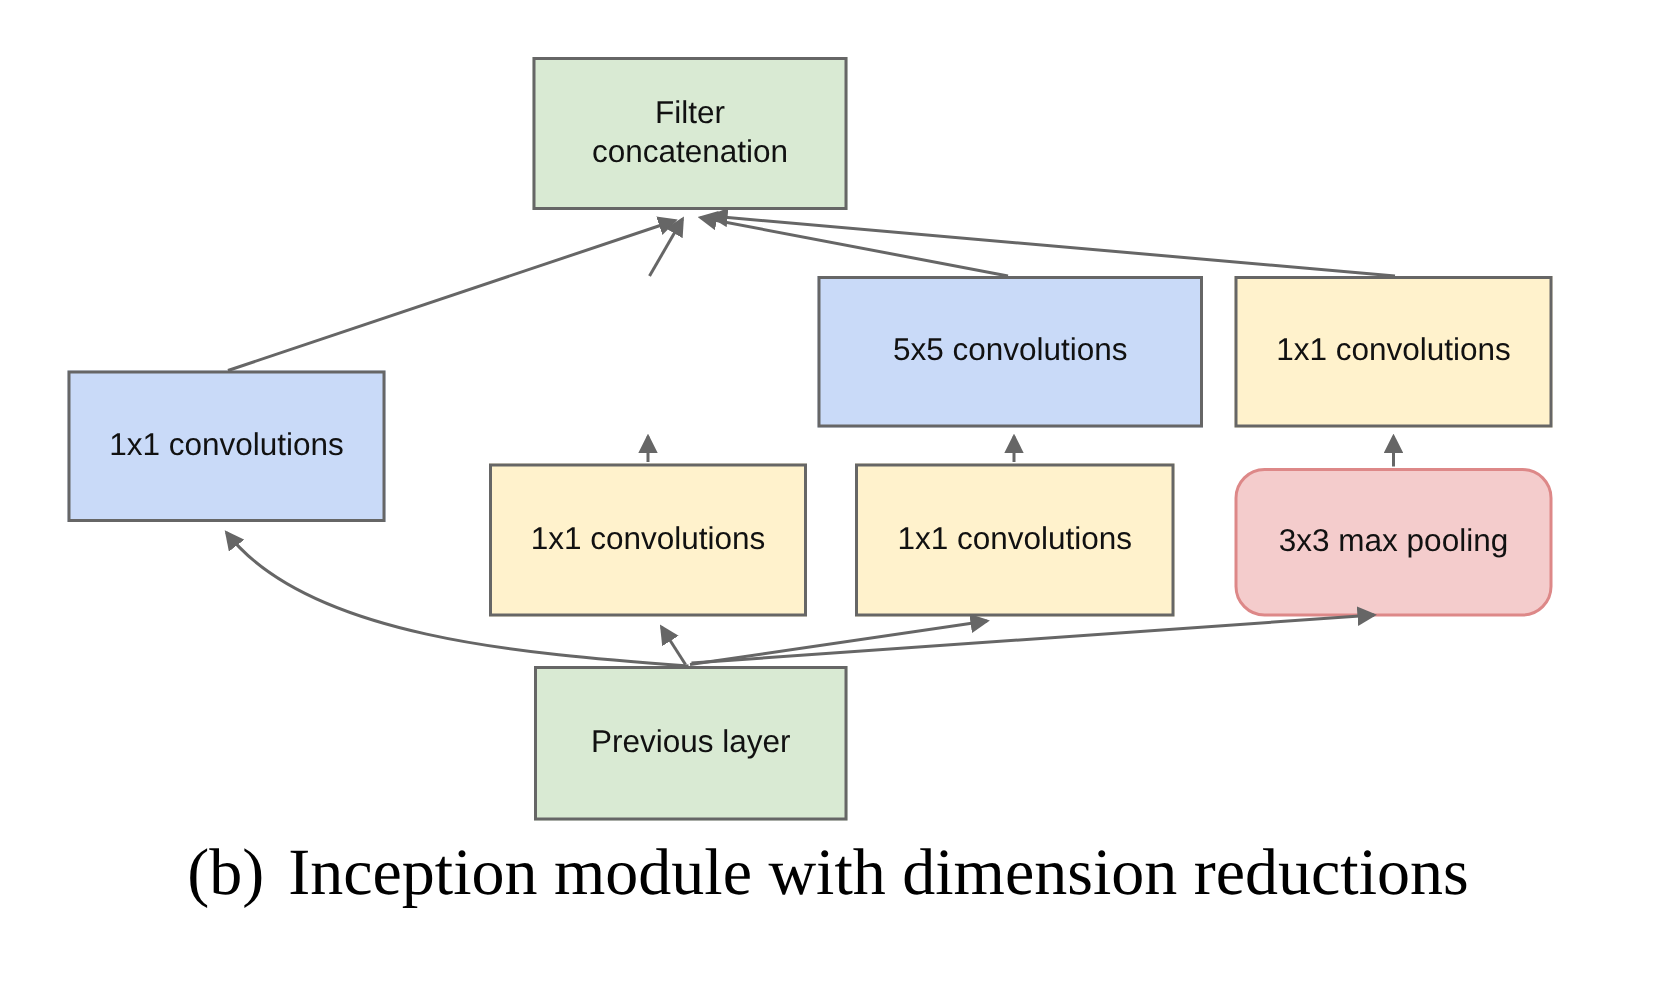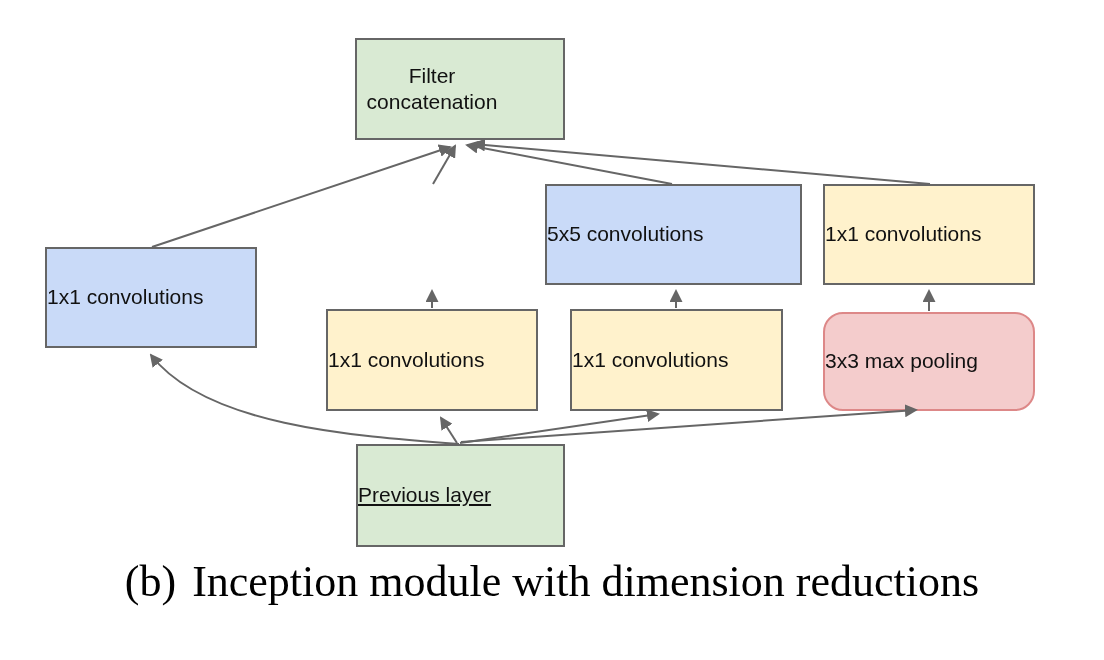--- a/index.html
+++ b/index.html
@@ -17,40 +17,41 @@
     z-index: 2;
     pointer-events: none;
   }
   .box {
     position: absolute;
     z-index: 1;
     box-sizing: border-box;
     border: 2px solid #666666;
     display: flex;
     align-items: center;
+    justify-content: center;
     text-align: center;
     font-size: 21px;
     line-height: 1.25;
     color: #111111;
   }
   .green  { background: #d9ead3; }
   .blue   { background: #c9daf8; }
   .yellow { background: #fff2cc; }
   .pink   { background: #f4cccc; border-color: #dd8888; border-radius: 20px; }
 
   .box-filter-concat { left: 355px; top: 38px;  width: 210px; height: 102px; }
   .box-filter-concat .lbl { max-width: 150px; }
   .box-conv3x3       { left: 328px; top: 184px; width: 212px; height: 101px; }
   .box-conv5x5       { left: 545px; top: 184px; width: 257px; height: 101px; }
   .box-conv1x1-tr    { left: 823px; top: 184px; width: 212px; height: 101px; }
   .box-conv1x1-left  { left: 45px;  top: 247px; width: 212px; height: 101px; }
   .box-conv1x1-ma    { left: 326px; top: 309px; width: 212px; height: 102px; }
   .box-conv1x1-mb    { left: 570px; top: 309px; width: 213px; height: 102px; }
   .box-maxpool       { left: 823px; top: 312px; width: 212px; height: 99px;  }
-  .box-previous      { left: 356px; top: 444px; width: 209px; height: 103px; text-decoration: underline; }
+  .box-previous      { left: 356px; top: 444px; width: 209px; height: 103px; }
 
   .caption {
     position: absolute;
     left: 0; top: 556px;
     width: 100%;
     text-align: center;
     font-family: "Liberation Serif", serif;
     font-size: 44px;
     color: #000000;
     white-space: nowrap;

